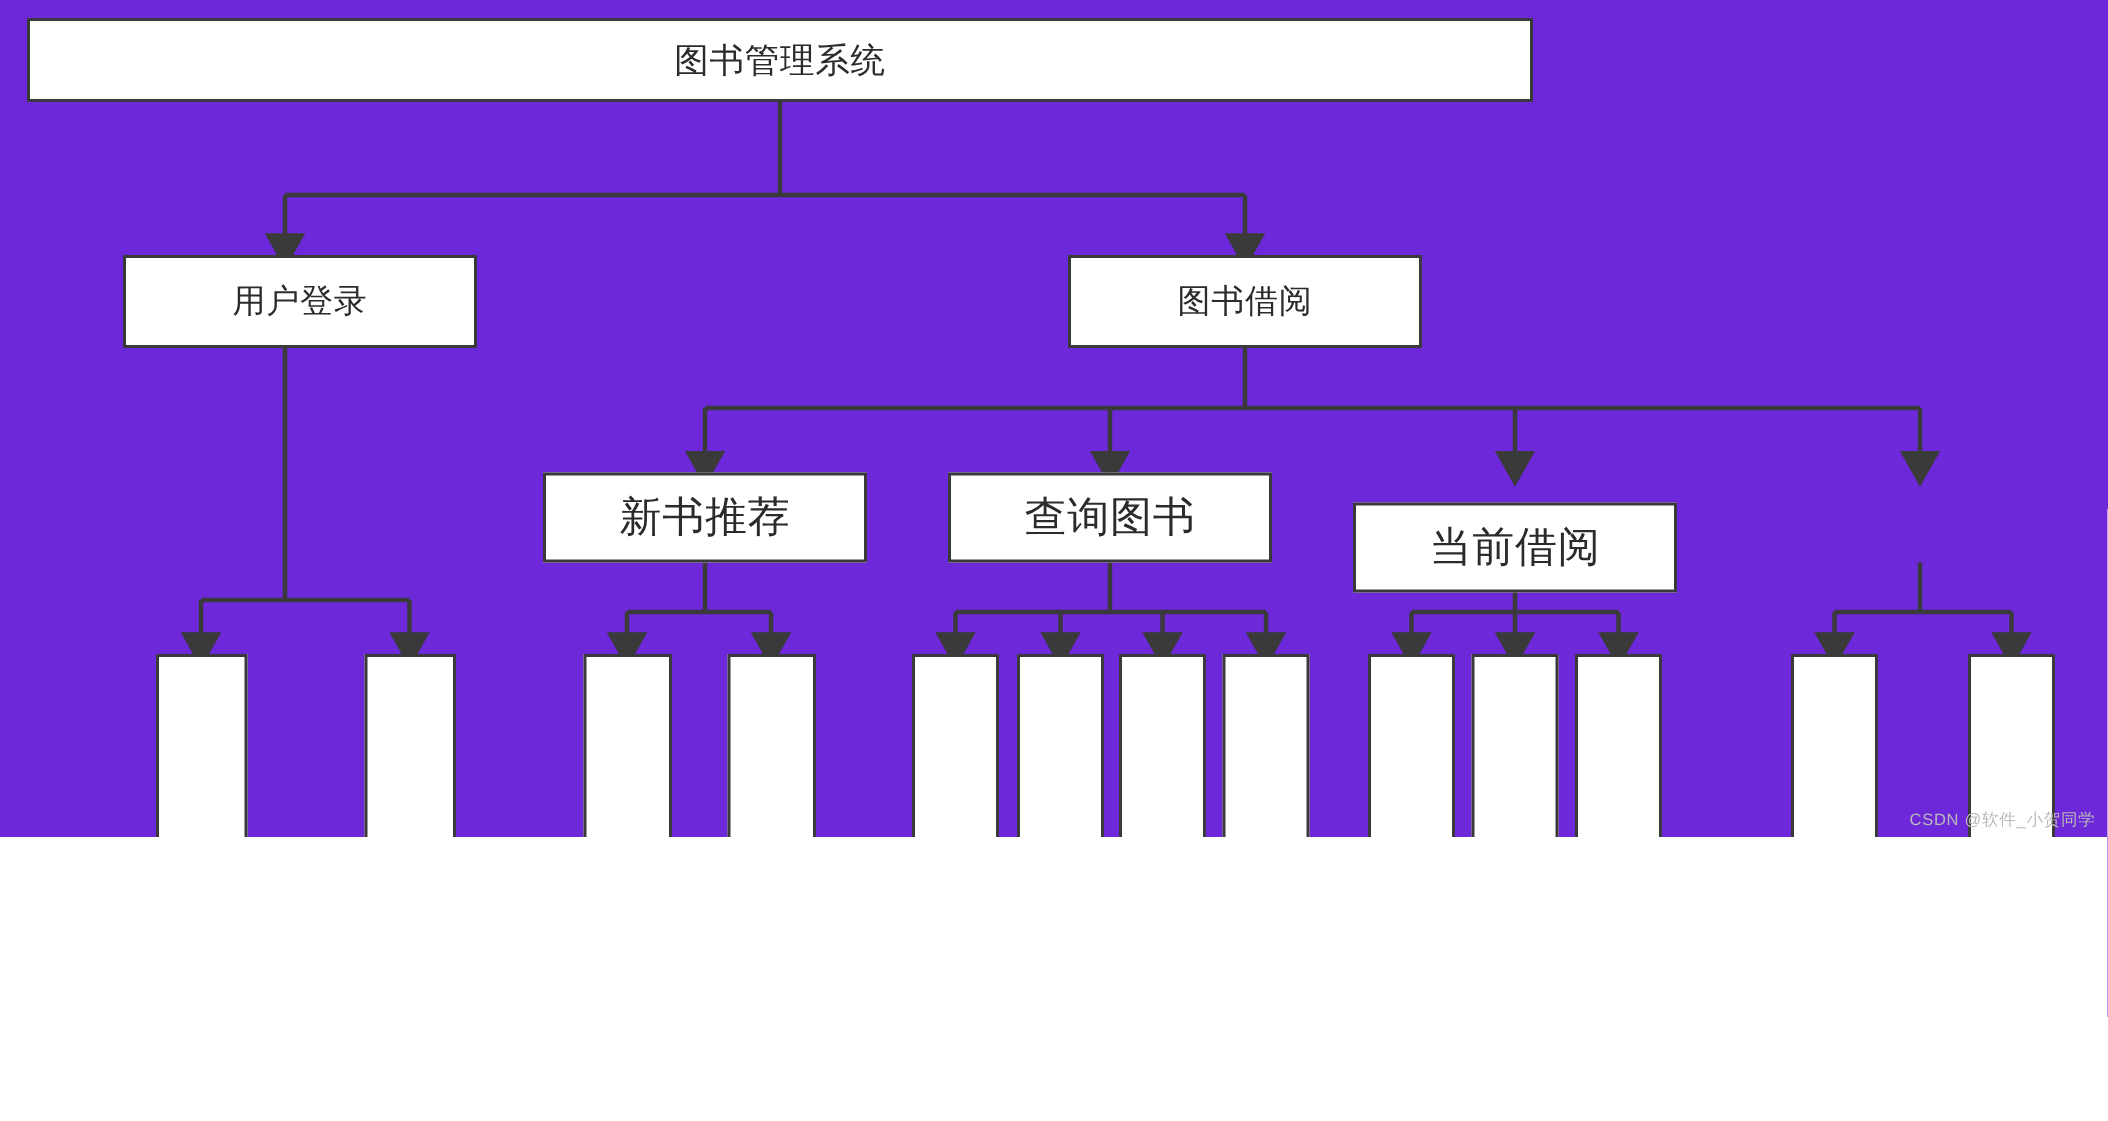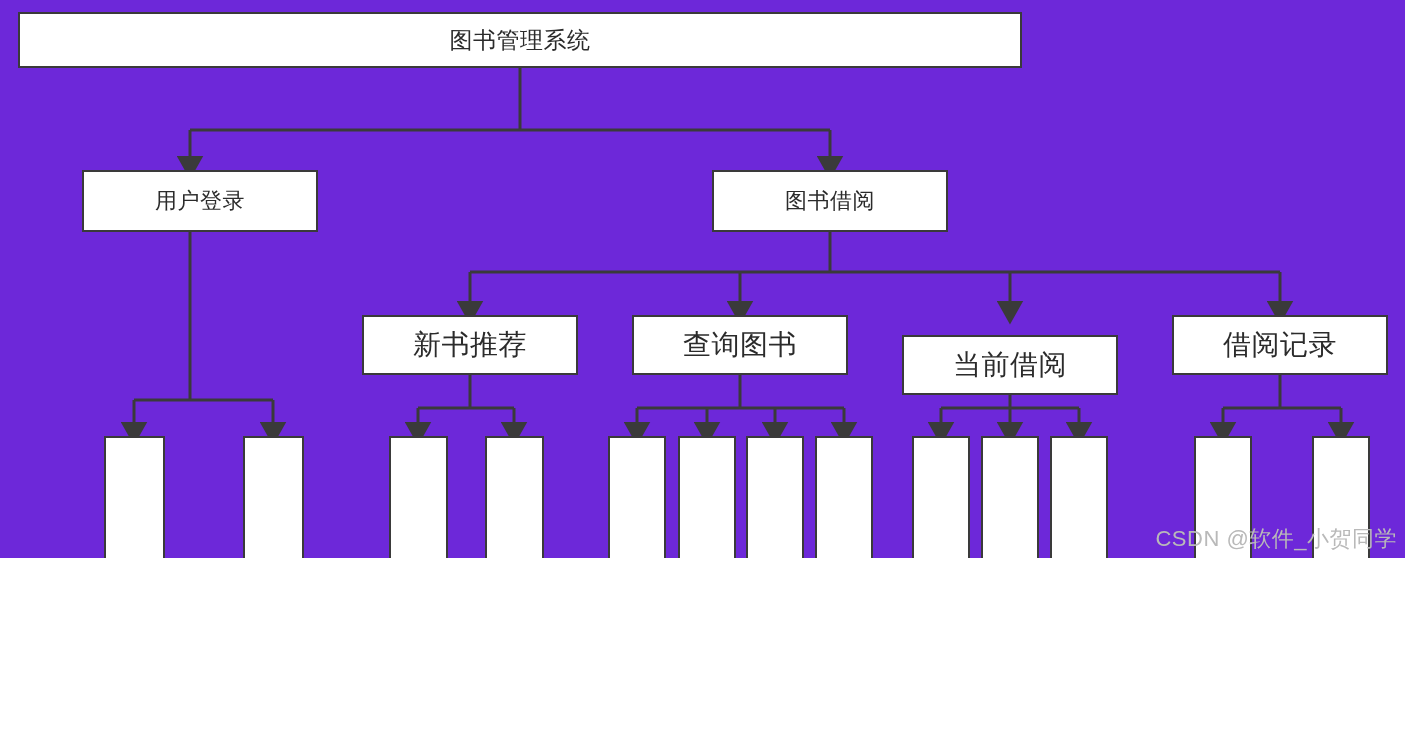--- a/index.html
+++ b/index.html
@@ -55,21 +55,21 @@
     writing-mode: vertical-rl;
     text-orientation: upright;
     white-space: nowrap;
     letter-spacing: 2px;
     line-height: 1;
   }
   #watermark {
     position: absolute;
     right: 8px;
     bottom: 4px;
-    font-size: 22px;
+    font-size: 11px;
     color: #b9b9b9;
     white-space: nowrap;
     letter-spacing: 0.5px;
   }
 </style>
 </head>
 <body>
 
 <div id="canvas">
 
@@ -137,23 +137,20 @@
 
   <div class="node lvl3" style="left:362px; top:315px; width:216px; height:60px;">
     <span class="label-h">新书推荐</span>
   </div>
   <div class="node lvl3" style="left:632px; top:315px; width:216px; height:60px;">
     <span class="label-h">查询图书</span>
   </div>
   <div class="node lvl3" style="left:902px; top:315px; width:216px; height:60px;margin-top:20px;">
     <span class="label-h">当前借阅</span>
   </div>
-  <div class="node lvl3" style="left:1172px; top:315px; width:216px; height:60px;">
-    <span class="label-h">借阅记录</span>
-  </div>
 
   <div class="node leaf" style="left:104px; top:436px; width:61px; height:298px;">
     <span class="label-v">用户登录</span>
   </div>
   <div class="node leaf" style="left:243px; top:436px; width:61px; height:298px;">
     <span class="label-v">注销登录</span>
   </div>
 
   <div class="node leaf" style="left:389px; top:436px; width:59px; height:298px;">
     <span class="label-v">查询图书</span>

